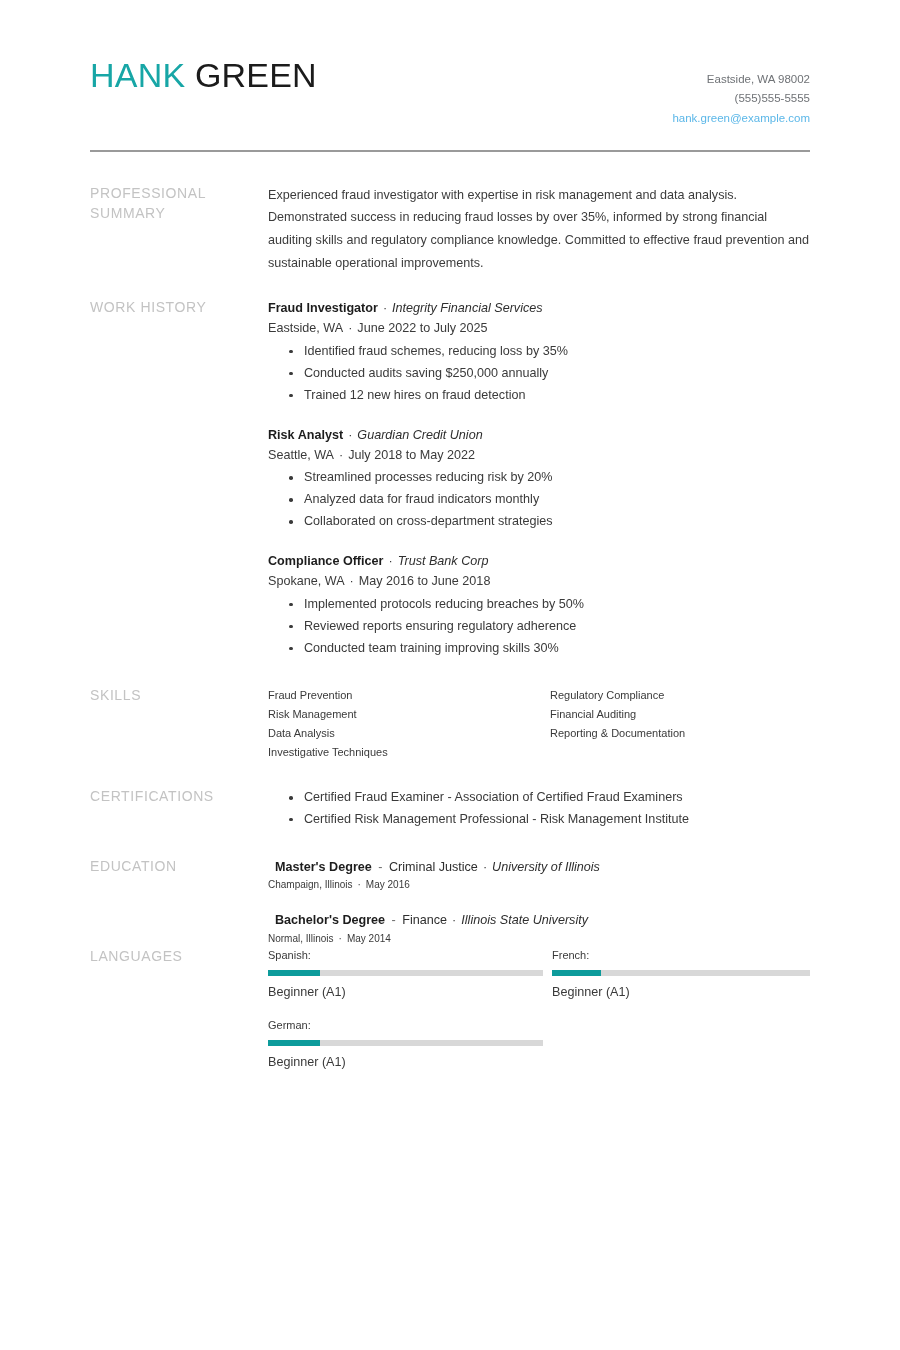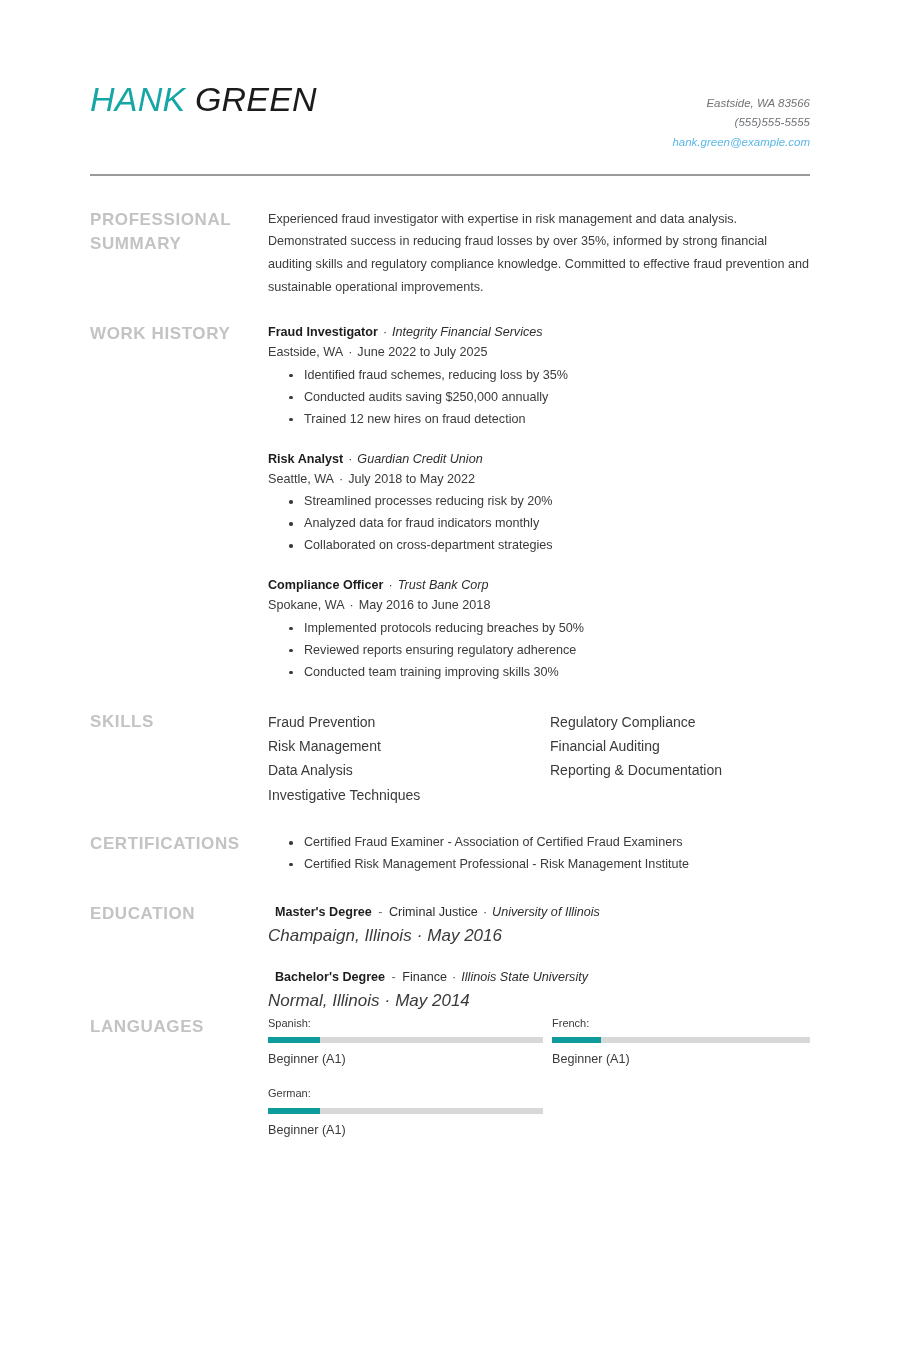--- a/index.html
+++ b/index.html
@@ -21,22 +21,21 @@
     height: 1350px;
     box-sizing: border-box;
     padding: 0 90px;
   }
 
   
   .header {
     display: flex;
     align-items: flex-start;
     justify-content: space-between;
-    padding-top: 82px;
-    font-style: italic;
+    padding-top: 58px;
   }
   .name {
     font-size: 34px;
     letter-spacing: 0.2px;
     line-height: 1.05;
     white-space: nowrap;
   }
   .name .first {
     color: #17a6a6;
     font-weight: 400;
@@ -61,26 +60,26 @@
   }
 
   
   .section {
     display: flex;
     align-items: flex-start;
   }
   .sec-title {
     width: 178px;
     flex: 0 0 178px;
-    font-size: 17px;
+    font-size: 14px;
     line-height: 1.42;
     letter-spacing: 0.6px;
     color: #c3c3c3;
     text-transform: uppercase;
-    font-weight: 700;
+    font-weight: 400;
   }
   .sec-body {
     flex: 1 1 auto;
     min-width: 0;
   }
 
   #summary-section { margin-top: 32px; }
   #work-section { margin-top: 24px; }
   #skills-section { margin-top: 26px; }
   #certs-section { margin-top: 25px; }
@@ -131,21 +130,21 @@
     background: #3a3a3a;
   }
 
   
   .skills-grid {
     display: grid;
     grid-template-columns: 282px 1fr;
     row-gap: 0;
   }
   .skill-item {
-    font-size: 14px;
+    font-size: 11px;
     line-height: 1.74;
     color: #3a3a3a;
   }
 
   
   ul.cert-list {
     list-style: none;
     margin: 0;
     padding: 0;
   }
@@ -174,21 +173,21 @@
     font-size: 12.6px;
     line-height: 1.62;
     color: #2e2e2e;
     white-space: nowrap;
     padding-left: 7px;
   }
   .edu-degree { font-weight: bold; color: #1d1d1d; }
   .edu-dash { color: #6a6a6a; padding: 0 3px; }
   .edu-field { color: #2e2e2e; }
   .edu-school { font-style: italic; color: #2e2e2e; }
-  .edu-meta { font-size: 17px; line-height: 1.62; color: #3a3a3a; font-style: italic; }
+  .edu-meta { font-size: 10px; line-height: 1.62; color: #3a3a3a; }
 
   
   .lang-grid {
     display: grid;
     grid-template-columns: 275px 1fr;
     column-gap: 9px;
     row-gap: 16px;
   }
   .lang-name {
     font-size: 11px;
@@ -216,21 +215,21 @@
 </head>
 <body>
 
 <div class="page">
 
   <div class="header">
     <div class="name">
       <span class="first">HANK</span><span>&nbsp;</span><span class="last">GREEN</span>
     </div>
     <div class="contact">
-      <div>Eastside, WA 83566</div>
+      <div>Eastside, WA 98002</div>
       <div>(555)555-5555</div>
       <div class="email">hank.green@example.com</div>
     </div>
   </div>
   <div class="rule"></div>
 
   <div class="section" id="summary-section">
     <div class="sec-title">Professional Summary</div>
     <div class="sec-body">
       <div class="summary-text">Experienced fraud investigator with expertise in risk management and data analysis. Demonstrated success in reducing fraud losses by over 35%, informed by strong financial auditing skills and regulatory compliance knowledge. Committed to effective fraud prevention and sustainable operational improvements.</div>

